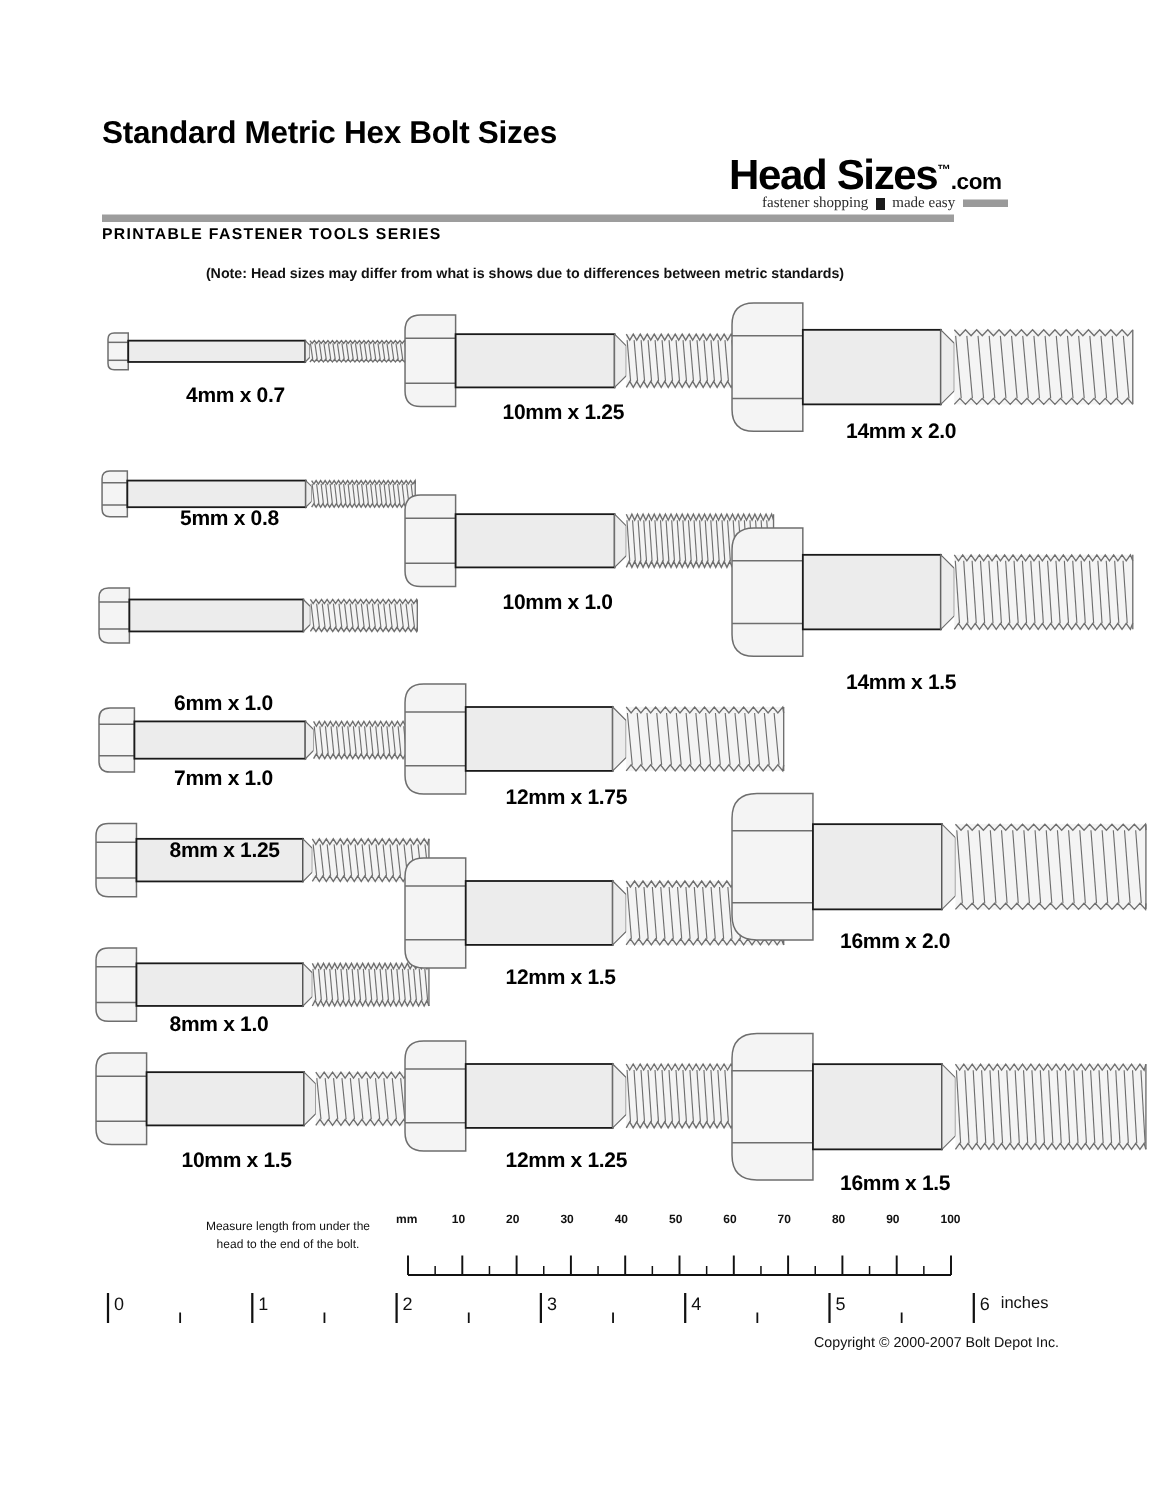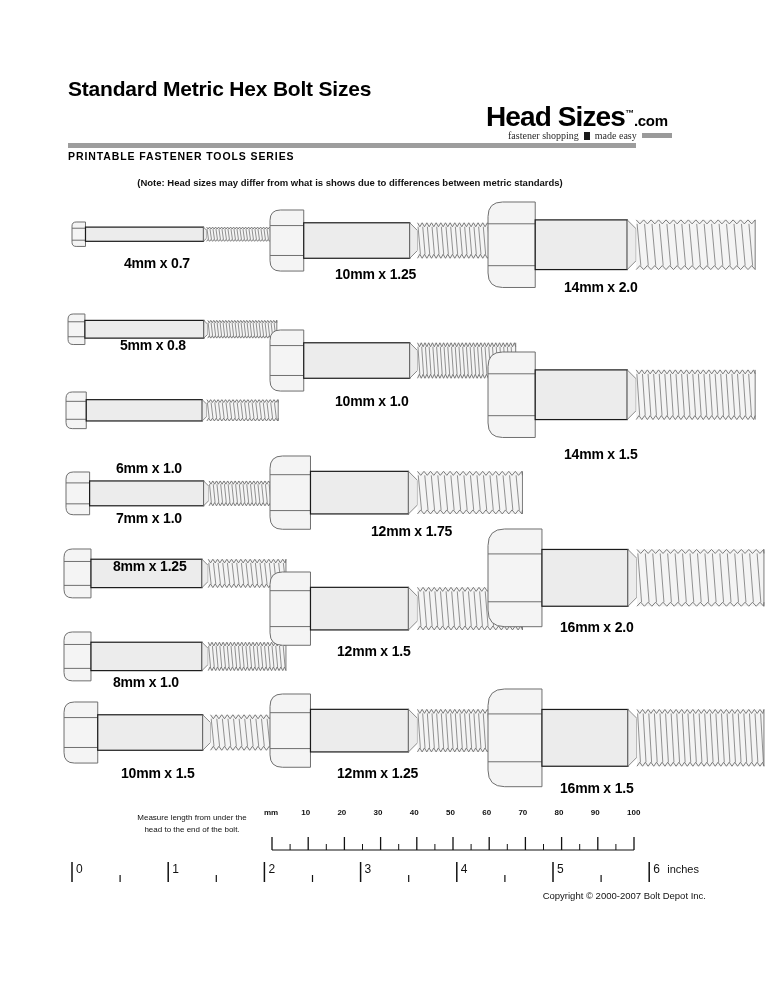--- a/index.html
+++ b/index.html
@@ -587,21 +587,21 @@
             <line x1="215.48402499999992" y1="23.336" x2="218.74558749999994" y2="57.93599999999999" stroke="#6e6e6e" stroke-width="0.75"></line>
             <line x1="222.0071499999999" y1="23.336" x2="225.26871249999994" y2="57.93599999999999" stroke="#6e6e6e" stroke-width="0.75"></line>
             <line x1="228.5302749999999" y1="23.336" x2="231.79183749999993" y2="57.93599999999999" stroke="#6e6e6e" stroke-width="0.75"></line>
             <line x1="235.0533999999999" y1="23.336" x2="238.31496249999992" y2="57.93599999999999" stroke="#6e6e6e" stroke-width="0.75"></line>
             <line x1="241.5765249999999" y1="23.336" x2="244.83808749999992" y2="57.93599999999999" stroke="#6e6e6e" stroke-width="0.75"></line>
             <line x1="248.09964999999988" y1="23.336" x2="251.3612124999999" y2="57.93599999999999" stroke="#6e6e6e" stroke-width="0.75"></line>
           </g>
           <line x1="254.47" y1="19.336" x2="254.47" y2="61.93599999999999" stroke="#6e6e6e" stroke-width="0.9"></line>
         </svg>
       </div>
-      <div class="bolt-label" style="left: 337px; top: 523px; margin-left: 34px;">12mm x 1.75</div>
+      <div class="bolt-label" style="left: 337px; top: 523px;">12mm x 1.75</div>
       <div class="bolt-cell" style="left: 268px; top: 568px;">
         <svg width="258.47" height="81.27199999999999" viewBox="0 0 258.47 81.27199999999999">
           <path d="M14.45624,4 H42.46999999999999 V77.27199999999999 H14.45624 Q2,77.27199999999999 2,64.81576 V16.45624 Q2,4 14.45624,4 Z" fill="#f4f4f4" stroke="#6e6e6e" stroke-width="1"></path>
           <line x1="2" y1="22.684359999999998" x2="42.46999999999999" y2="22.684359999999998" stroke="#6e6e6e" stroke-width="1"></line>
           <line x1="2" y1="58.58763999999999" x2="42.46999999999999" y2="58.58763999999999" stroke="#6e6e6e" stroke-width="1"></line>
           <rect x="42.46999999999999" y="19.336" width="98" height="42.599999999999994" fill="#ececec" stroke="#1a1a1a" stroke-width="1.2"></rect>
           <path d="M140.47,19.336 L149.47,28.336 L149.47,52.93599999999999 L140.47,61.93599999999999 Z" fill="#ececec" stroke="#6e6e6e" stroke-width="0.8"></path>
           <g>
             <rect x="149.47" y="19.336" width="105" height="42.599999999999994" fill="#f4f4f4" stroke="none"></rect>
             <path d="M149.47,19.336 L152.265625,23.336 L155.06125,19.336 L157.856875,23.336 L160.6525,19.336 L163.448125,23.336 L166.24375,19.336 L169.039375,23.336 L171.835,19.336 L174.630625,23.336 L177.42625,19.336 L180.221875,23.336 L183.0175,19.336 L185.813125,23.336 L188.60875000000001,19.336 L191.40437500000002,23.336 L194.20000000000002,19.336 L196.99562500000002,23.336 L199.79125000000002,19.336 L202.58687500000002,23.336 L205.38250000000002,19.336 L208.17812500000002,23.336 L210.97375000000002,19.336 L213.76937500000003,23.336 L216.56500000000003,19.336 L219.36062500000003,23.336 L222.15625000000003,19.336 L224.95187500000003,23.336 L227.74750000000003,19.336 L230.54312500000003,23.336 L233.33875000000003,19.336 L236.13437500000003,23.336 L238.93000000000004,19.336 L241.72562500000004,23.336 L244.52125000000004,19.336 L247.31687500000004,23.336 L250.11250000000004,19.336 L252.90812500000004,23.336 L254.47,19.336" fill="none" stroke="#6e6e6e" stroke-width="0.9"></path>

